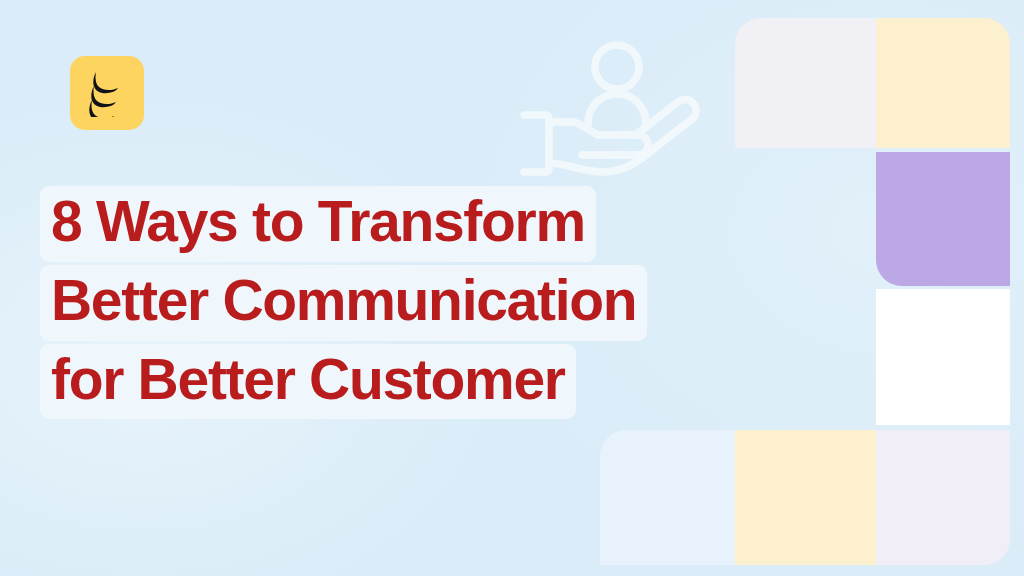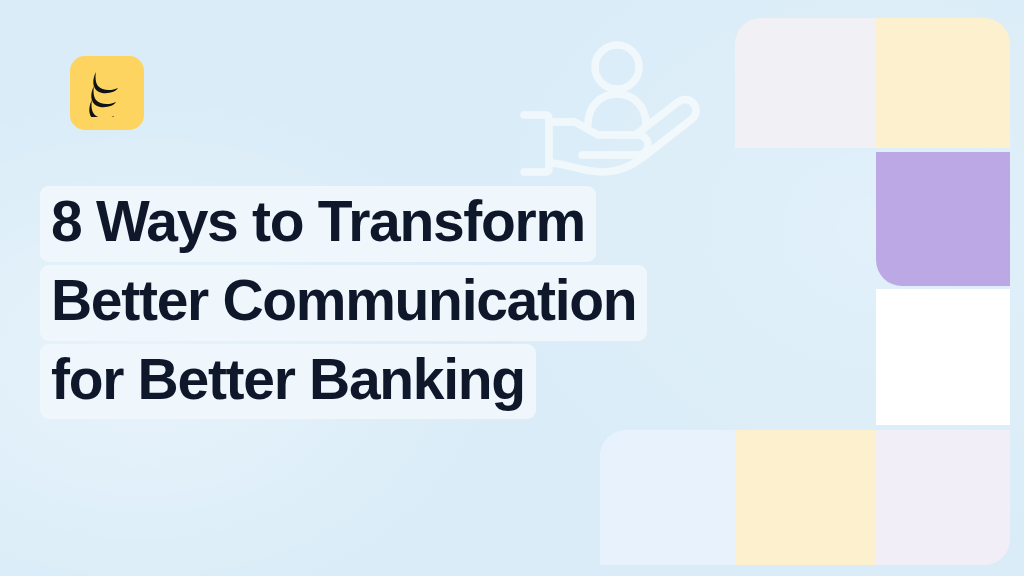--- a/index.html
+++ b/index.html
@@ -108,21 +108,21 @@
     width:850px;
     display:flex;
     flex-direction:column;
     align-items:flex-start;
     gap:3px;
   }
 
   .hl-line {
     display:inline-block;
     background:#eff7fd;
-    color:#0f172a;
+    color:#b91c1c;
     font-size:57px;
     line-height:1.19;
     font-weight:700;
     letter-spacing:-1.3px;
     padding:2px 11px 6px 11px;
     border-radius:9px;
     white-space:nowrap;
   }
 </style>
 </head>
@@ -158,16 +158,16 @@
         <path d="M12 3 C12 3 10 12 14 17 C18 22 28 22 34 19 C32 23 22 26 15 23 C8 20 8 10 12 3 Z"></path>
         <path d="M10 17 C10 17 8 26 12 31 C16 36 26 36 32 33 C30 37 20 40 13 37 C6 34 6 24 10 17 Z"></path>
         <path d="M8 31 C8 31 6 40 10 45 C14 50 24 50 30 47 C28 51 18 54 11 51 C4 48 4 38 8 31 Z"></path>
       </g>
     </svg>
   </div>
 
   <div id="headline">
     <span class="hl-line">8 Ways to Transform</span>
     <span class="hl-line">Better Communication</span>
-    <span class="hl-line">for Better Banking</span>
+    <span class="hl-line">for Better Customer</span>
   </div>
 
 </div>
 
 </body></html>

